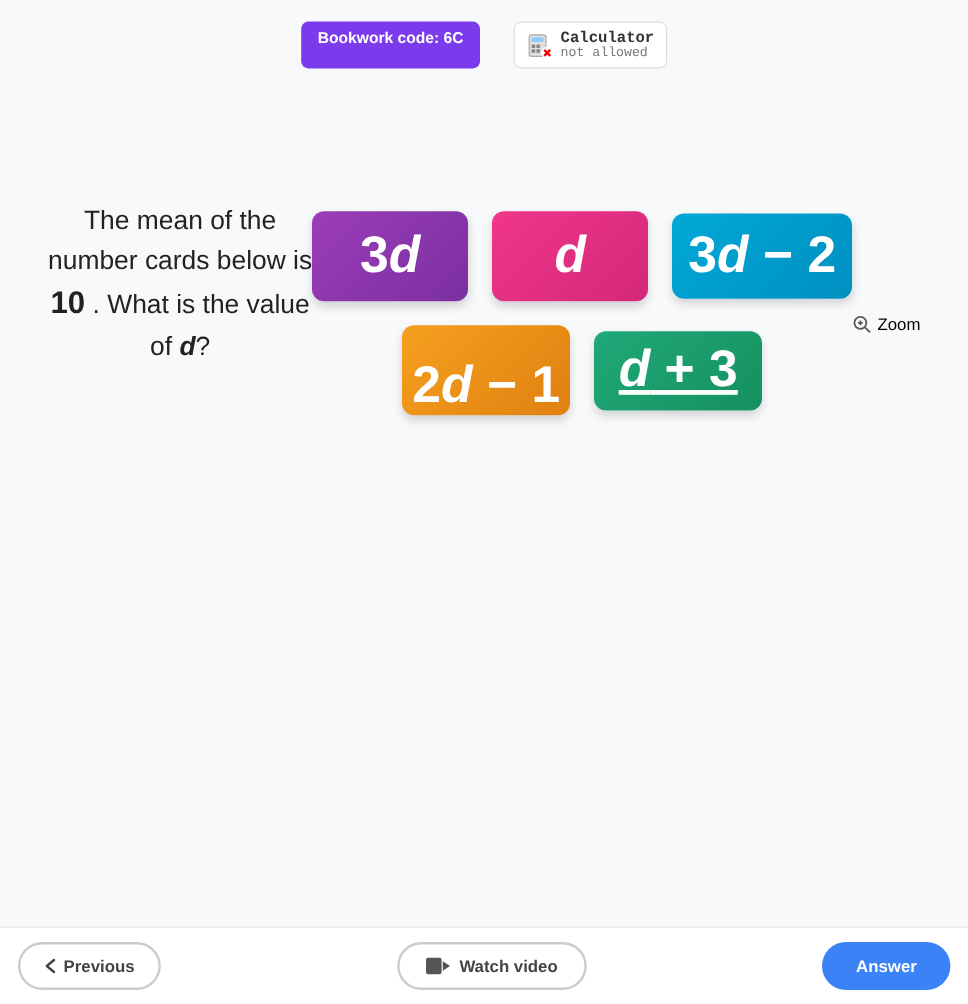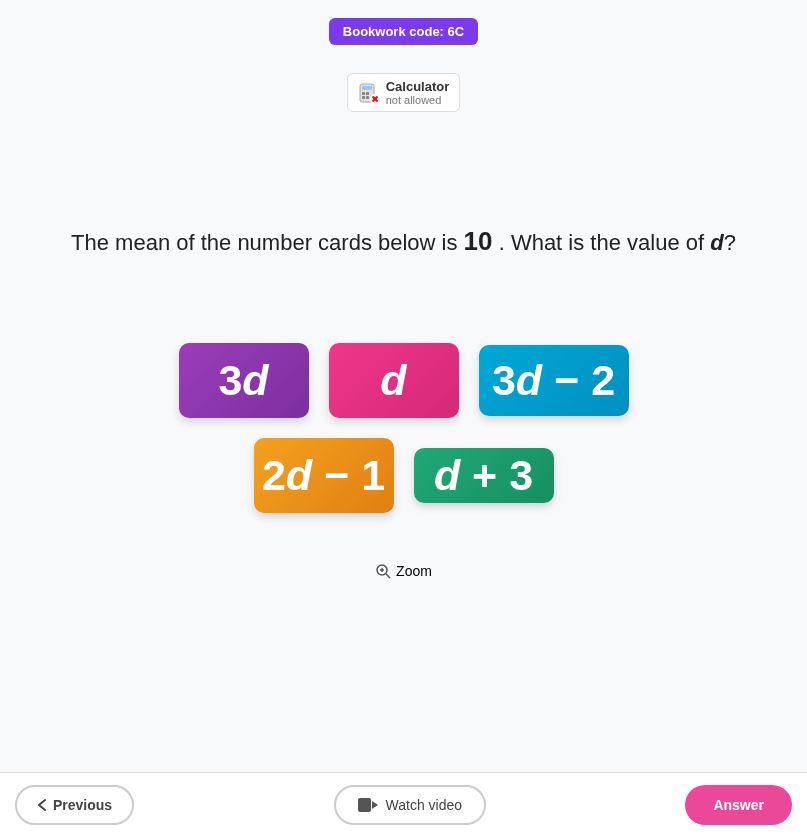--- a/index.html
+++ b/index.html
@@ -14,24 +14,22 @@
       background: #f8f9fa;
       font-family: 'Segoe UI', Arial, sans-serif;
       position: relative;
       overflow: hidden;
     }
 
     
     .header {
       display: flex;
       justify-content: center;
-      align-items: center;
       gap: 28px;
       padding: 18px 0 10px 0;
-      flex-direction: column;
     }
 
     .bookwork-badge {
       background: #7c3aed;
       color: white;
       padding: 6px 14px;
       border-radius: 6px;
       font-size: 13px;
       font-weight: 600;
     }
@@ -39,29 +37,29 @@
     .calculator-badge {
       display: flex;
       align-items: center;
       gap: 6px;
       background: white;
       border: 1px solid #ddd;
       border-radius: 6px;
       padding: 5px 10px;
       font-size: 12px;
       color: #555;
+      font-family: Liberation Mono, monospace;
     }
 
     
     .main-content {
       display: flex;
-      flex-direction: column;
+      flex-direction: row;
       align-items: center;
       padding: 100px 40px 40px 40px;
-      gap: 32px;
     }
 
     .question-text {
       font-size: 22px;
       color: #222;
       text-align: center;
       margin-bottom: 50px;
       line-height: 1.5;
     }
 
@@ -117,26 +115,28 @@
     .card-3d-minus-2 {
       background: linear-gradient(135deg, #00a8d6, #0090c0);
       width: 150px;
       height: 71px;
     }
 
     .card-2d-minus-1 {
       background: linear-gradient(135deg, #f5a020, #e08010);
       width: 140px;
       height: 75px;
+      align-items: flex-end;
     }
 
     .card-d-plus-3 {
       background: linear-gradient(135deg, #20a878, #169060);
       width: 140px;
-      height: 55px;
+      height: 66px;
+      text-decoration: underline;
     }
 
     .zoom-link {
       margin-top: 18px;
       display: flex;
       align-items: center;
       gap: 5px;
       color: #000000;
       font-size: 14px;
       cursor: pointer;
@@ -170,30 +170,30 @@
       align-items: center;
       gap: 6px;
     }
 
     .btn-watch {
       background: white;
       border: 2px solid #ccc;
       border-radius: 25px;
       padding: 10px 22px;
       font-size: 14px;
-      font-weight: 400;
+      font-weight: 700;
       color: #444;
       cursor: pointer;
       display: flex;
       align-items: center;
       gap: 8px;
     }
 
     .btn-answer {
-      background: #ec4899;
+      background: #3b82f6;
       border: none;
       border-radius: 25px;
       padding: 12px 28px;
       font-size: 14px;
       font-weight: 700;
       color: white;
       cursor: pointer;
     }
   </style>
 </head>

